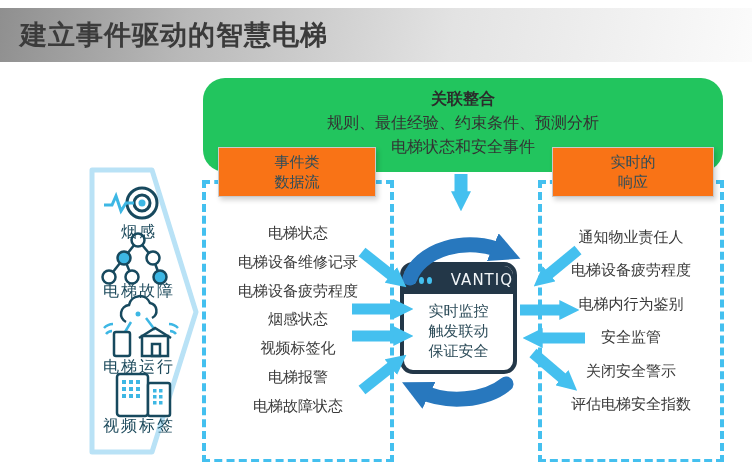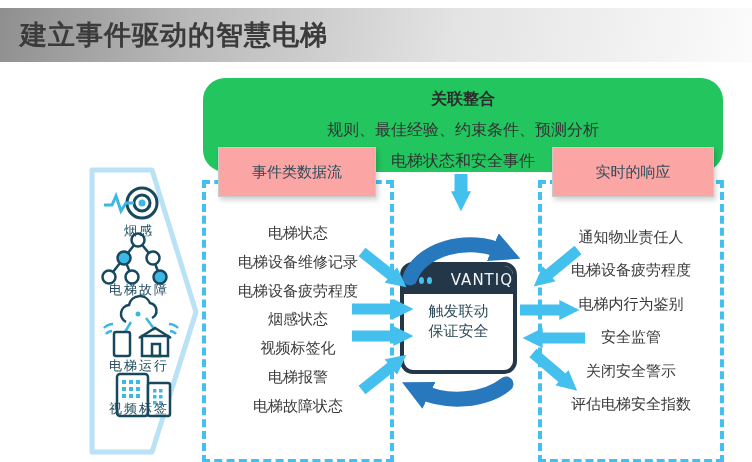--- a/index.html
+++ b/index.html
@@ -15,46 +15,46 @@
   }
   .header-bar .title{
     margin-left:20px;font-size:27px;font-weight:bold;color:#3b3b3b;letter-spacing:1px;
   }
   
   .integration-box{
     position:absolute;left:203px;top:78px;width:520px;height:94px;
     background:#22c55e;border-radius:22px;text-align:center;
   }
   .integration-box .ib-title{font-size:16px;font-weight:bold;color:#2b2b2b;margin-top:11px;}
-  .integration-box .ib-line{font-size:16px;color:#333;margin-top:10px;}
+  .integration-box .ib-line{font-size:16px;color:#333;margin-top:3px;}
   
   .label-box{
-    position:absolute;background:#fca5a5;border:1px solid #c9c9c9;
+    position:absolute;background:#f97316;border:1px solid #c9c9c9;
     box-shadow:2px 3px 5px rgba(0,0,0,.18);
-    display:flex;flex-direction:row;align-items:center;justify-content:center;
+    display:flex;flex-direction:column;align-items:center;justify-content:center;
     font-size:15px;color:#2e4d5a;line-height:20px;z-index:5;text-align:center;
   }
   .label-box.left{left:218px;top:147px;width:156px;height:48px;}
   .label-box.right{left:552px;top:147px;width:160px;height:48px;}
   
   .dashed-box{
     position:absolute;border:4px dashed #44c0ef;background:transparent;z-index:1;
   }
   .dashed-box.left{left:202px;top:180px;width:184px;height:275px;}
   .dashed-box.right{left:538px;top:180px;width:178px;height:275px;}
   .item-list{
     position:absolute;left:0;right:0;top:40px;height:192px;
     display:flex;flex-direction:column;justify-content:space-between;align-items:center;
   }
   .item-list .li{font-size:15px;color:#3a3a3a;white-space:nowrap;}
   
   .source-svg{position:absolute;left:0;top:0;z-index:2;}
   .src-label{
     position:absolute;width:110px;left:84px;text-align:center;
-    font-size:13px;color:#1d4a5c;letter-spacing:2px;z-index:3;
+    font-size:16px;color:#1d4a5c;letter-spacing:2px;z-index:3;
   }
   
   .platform-box{
     position:absolute;left:400px;top:262px;width:117px;height:112px;
     background:#ffffff;border:4px solid #233748;border-radius:13px;
     box-sizing:border-box;z-index:4;overflow:hidden;
   }
   .platform-head{
     height:28px;background:#233748;display:flex;align-items:center;padding-left:7px;
   }
@@ -145,21 +145,21 @@
         <rect x="153" y="395" width="3.5" height="3.5"></rect>
           <rect x="159" y="395" width="3.5" height="3.5"></rect>
         <rect x="153" y="401" width="3.5" height="3.5"></rect>
           <rect x="159" y="401" width="3.5" height="3.5"></rect>
       </g>
     </g>
   </svg>
   <div class="src-label" style="top:222px;">烟感</div>
   <div class="src-label" style="top:281px;">电梯故障</div>
   <div class="src-label" style="top:357px;">电梯运行</div>
-  <div class="src-label" style="top:400px;font-family:Liberation Mono, monospace;">视频标签</div>
+  <div class="src-label" style="top:416px;font-family:Liberation Mono, monospace;">视频标签</div>
 
   <div class="dashed-box left">
     <div class="item-list">
       <div class="li">电梯状态</div>
       <div class="li">电梯设备维修记录</div>
       <div class="li">电梯设备疲劳程度</div>
       <div class="li">烟感状态</div>
       <div class="li">视频标签化</div>
       <div class="li">电梯报警</div>
       <div class="li">电梯故障状态</div>
@@ -178,20 +178,21 @@
   </div>
 
   <div class="platform-box">
     <div class="platform-head">
       <span class="dot"></span>
       <span class="dot"></span>
       <span class="dot"></span>
       <span class="logo">VANTIQ</span>
     </div>
     <div class="platform-body">
+      <div>实时监控</div>
       <div>触发联动</div>
       <div>保证安全</div>
     </div>
   </div>
 
   <svg class="arrow-svg" width="752" height="462" viewBox="0 0 752 462">
     <defs>
       <marker id="ah-light" viewBox="0 0 12 12" refX="4" refY="6" markerWidth="20" markerHeight="20" orient="auto" markerUnits="userSpaceOnUse">
         <path d="M0,0 L12,6 L0,12 Z" fill="#44c0ef"></path>
       </marker>

